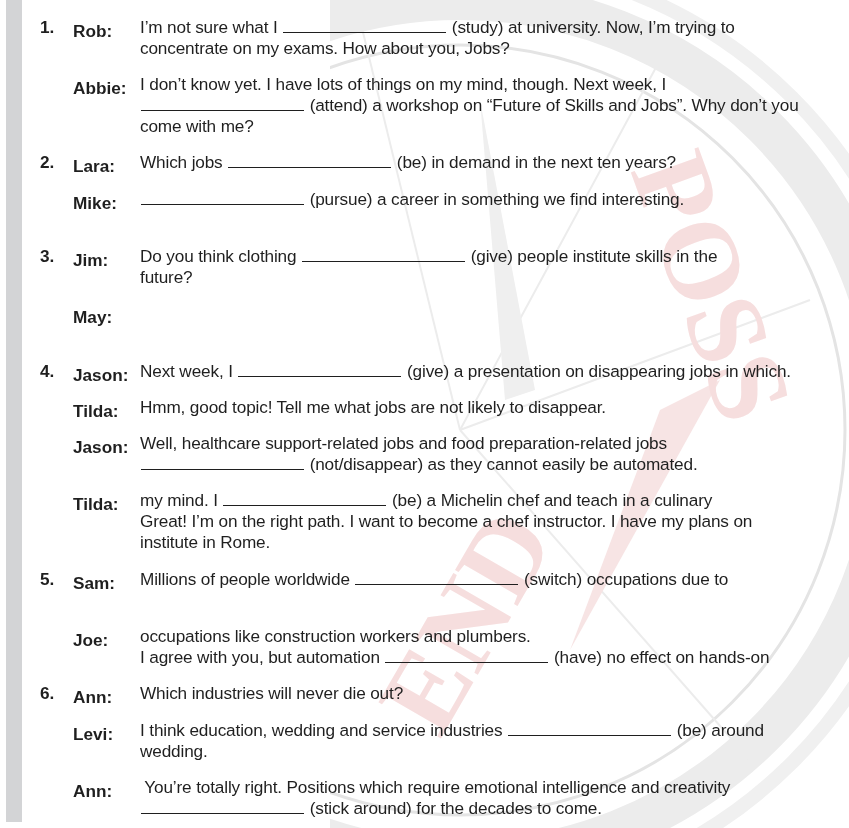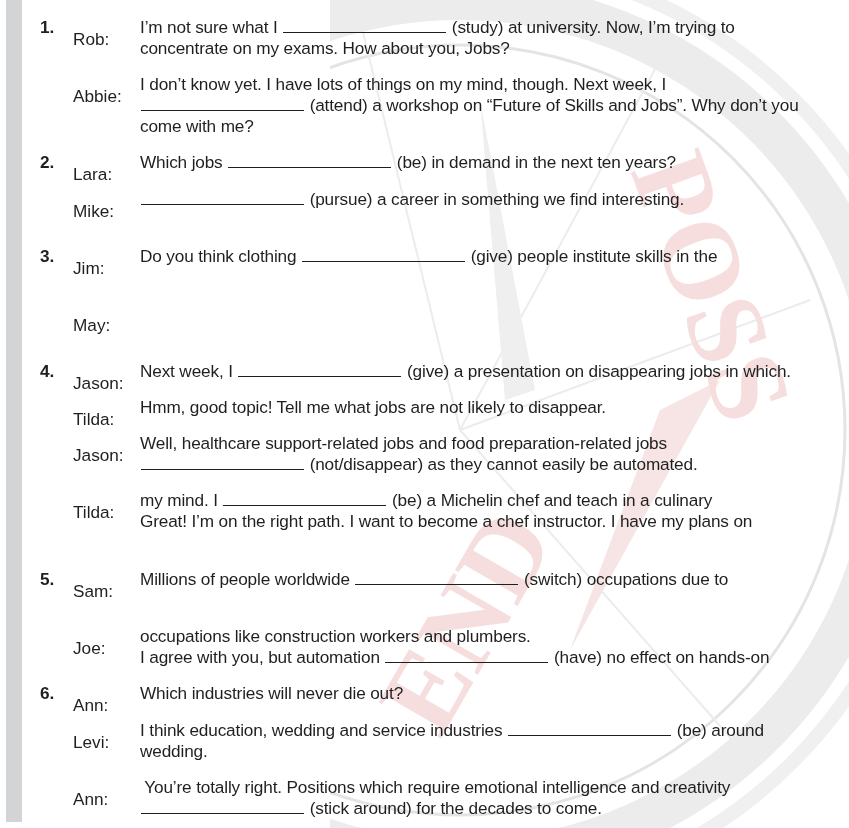--- a/index.html
+++ b/index.html
@@ -21,21 +21,21 @@
     position: absolute; left: 0; top: 0; width: 849px; z-index: 1;
   }
   .turn {
     position: absolute; left: 0; width: 849px;
     font-size: 17.2px; line-height: 21px;
   }
   .num {
     position: absolute; left: 40px; top: 0; font-weight: bold;
   }
   .speaker {
-    position: absolute; left: 73px; top: 12px; font-weight: normal;
+    position: absolute; left: 73px; top: 4px; font-weight: bold;
   }
   .text {
     position: absolute; left: 140px; top: 0; width: 700px;
     letter-spacing: -0.15px;
   }
   .line { white-space: nowrap; display: block; }
   .blank {
     display: inline-block; width: 163px; border-bottom: 1.2px solid #1f1f1f;
     height: 15px; vertical-align: baseline; margin: 0 1px;
   }
@@ -96,20 +96,21 @@
     <div class="text">
       <span class="line"><span class="blank"></span><span> (pursue) a career in something we find interesting.</span></span>
     </div>
   </div>
 
   <div class="turn" style="top:246px;">
     <span class="num">3.</span>
     <span class="speaker">Jim:</span>
     <div class="text">
       <span class="line"><span>Do you think clothing </span><span class="blank"></span><span> (give) people institute skills in the</span></span>
+      <span class="line">future?</span>
     </div>
   </div>
   <div class="turn" style="top:303px;">
     <span class="speaker">May:</span>
     <div class="text">
     </div>
   </div>
 
   <div class="turn" style="top:361px;">
     <span class="num">4.</span>
@@ -129,20 +130,21 @@
     <div class="text">
       <span class="line">Well, healthcare support-related jobs and food preparation-related jobs</span>
       <span class="line"><span class="blank"></span><span> (not/disappear) as they cannot easily be automated.</span></span>
     </div>
   </div>
   <div class="turn" style="top:490px;">
     <span class="speaker">Tilda:</span>
     <div class="text">
       <span class="line"><span>my mind. I </span><span class="blank"></span><span> (be) a Michelin chef and teach in a culinary</span></span>
       <span class="line">Great! I’m on the right path. I want to become a chef instructor. I have my plans on</span>
+      <span class="line">institute in Rome.</span>
     </div>
   </div>
 
   <div class="turn" style="top:569px;">
     <span class="num">5.</span>
     <span class="speaker">Sam:</span>
     <div class="text">
       <span class="line"><span>Millions of people worldwide </span><span class="blank"></span><span> (switch) occupations due to</span></span>
     </div>
   </div>

